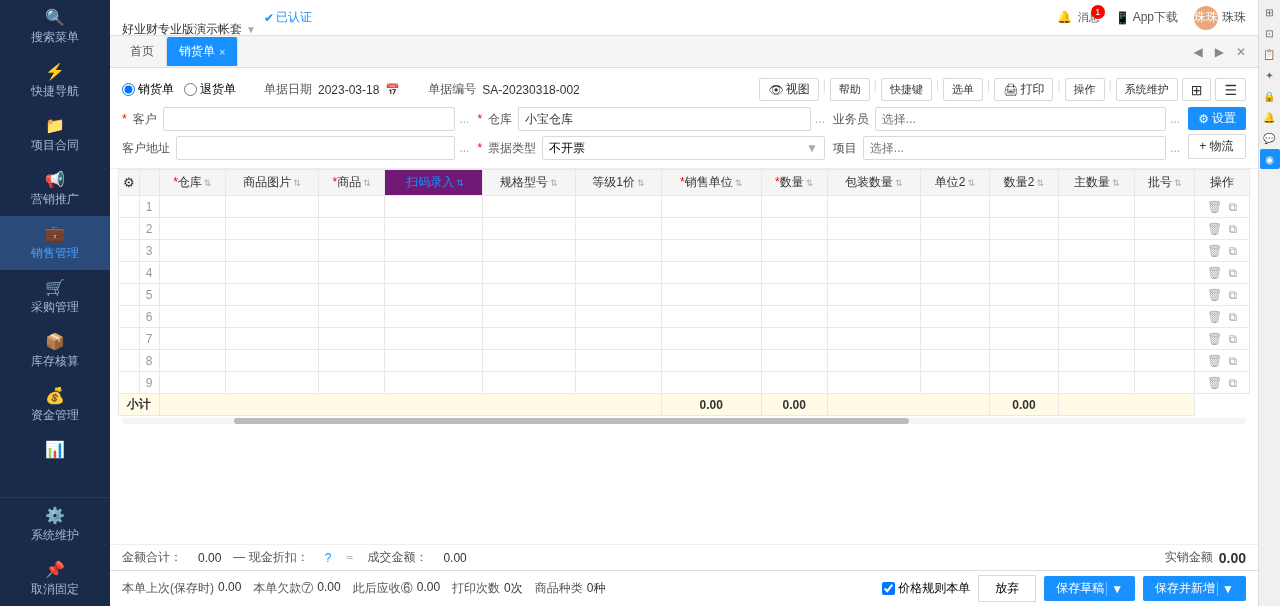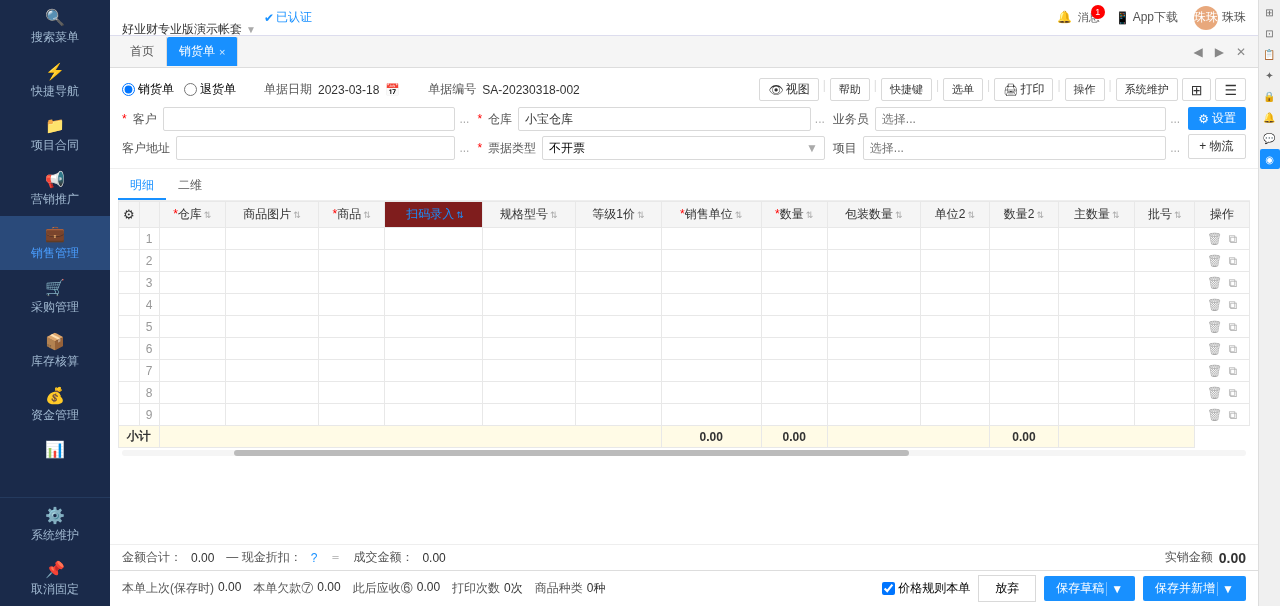--- a/index.html
+++ b/index.html
@@ -69,21 +69,21 @@
     .data-table th { background: #f5f5f5; border: 1px solid #e8e8e8; padding: 4px 4px; text-align: center; color: #333; white-space: nowrap; font-weight: normal; position: relative; }
     .data-table td { border: 1px solid #e8e8e8; padding: 2px 4px; height: 22px; color: #333; text-align: center; }
     .data-table .row-num { color: #999; width: 20px; text-align: center; }
     .data-table .subtotal td { background: #fffbe6; font-weight: bold; }
     .table-scroll-wrap { overflow-x: auto; overflow-y: auto; flex: 1; }
     .table-scroll-wrap::-webkit-scrollbar { height: 6px; width: 6px; }
     .table-scroll-wrap::-webkit-scrollbar-thumb { background: #ccc; border-radius: 3px; }
 
     
     .footer-sum { background: #fff; border-top: 1px solid #eee; padding: 4px 12px; display: flex; align-items: center; gap: 12px; font-size: 12px; color: #333; }
-    .footer-sum .sum-item { display: flex; align-items: center; gap: 9px; }
+    .footer-sum .sum-item { display: flex; align-items: center; gap: 16px; }
     .footer-sum .sum-val { color: #333; }
     .footer-sum .sum-eq { color: #aaa; }
     .footer-actual { margin-left: auto; display: flex; align-items: center; gap: 6px; }
     .footer-actual .actual-label { color: #555; }
     .footer-actual .actual-val { color: #333; font-weight: bold; font-size: 14px; }
 
     
     .bottombar { background: #fff; border-top: 1px solid #ddd; padding: 4px 12px; display: flex; align-items: center; gap: 12px; font-size: 12px; }
     .bottombar .info-item { display: flex; gap: 4px; align-items: flex-start; }
     .bottombar .info-val { color: #333; }
@@ -308,36 +308,32 @@
         <button class="right-btn primary">
           <span>⚙</span>
           <span>设置</span>
         </button>
         <button class="right-btn default">+ 物流</button>
       </div>
     </div>
   </div>
 
   <div class="table-area">
-    <div class="table-tabs">
-      <div class="table-tab active">明细</div>
-      <div class="table-tab">二维</div>
-    </div>
     <div class="table-scroll-wrap">
       <table class="data-table">
         <thead>
           <tr>
             <th style="width:20px;">
               <span class="col-setting-icon">⚙</span>
             </th>
             <th style="width:20px;"></th>
             <th><span style="color:red;">*</span><span>仓库</span><span style="color:#aaa;font-size:9px;margin-left:2px;">⇅</span></th>
             <th><span>商品图片</span><span style="color:#aaa;font-size:9px;margin-left:2px;">⇅</span></th>
             <th><span style="color:red;">*</span><span>商品</span><span style="color:#aaa;font-size:9px;margin-left:2px;">⇅</span></th>
-            <th style="background:#7f1d1d;color:#1890ff;padding-left:7px;"><span>扫码录入</span><span style="font-size:9px;margin-left:2px;">⇅</span></th>
+            <th style="background:#701a75;color:#1890ff;padding-left:7px;"><span>扫码录入</span><span style="font-size:9px;margin-left:2px;">⇅</span></th>
             <th><span>规格型号</span><span style="color:#aaa;font-size:9px;margin-left:2px;">⇅</span></th>
             <th><span>等级1价</span><span style="color:#aaa;font-size:9px;margin-left:2px;">⇅</span></th>
             <th><span style="color:red;">*</span><span>销售单位</span><span style="color:#aaa;font-size:9px;margin-left:2px;">⇅</span></th>
             <th><span style="color:red;">*</span><span>数量</span><span style="color:#aaa;font-size:9px;margin-left:2px;">⇅</span></th>
             <th><span>包装数量</span><span style="color:#aaa;font-size:9px;margin-left:2px;">⇅</span></th>
             <th><span>单位2</span><span style="color:#aaa;font-size:9px;margin-left:2px;">⇅</span></th>
             <th><span>数量2</span><span style="color:#aaa;font-size:9px;margin-left:2px;">⇅</span></th>
             <th><span>主数量</span><span style="color:#aaa;font-size:9px;margin-left:2px;">⇅</span></th>
             <th><span>批号</span><span style="color:#aaa;font-size:9px;margin-left:2px;">⇅</span></th>
             <th>操作</th>

